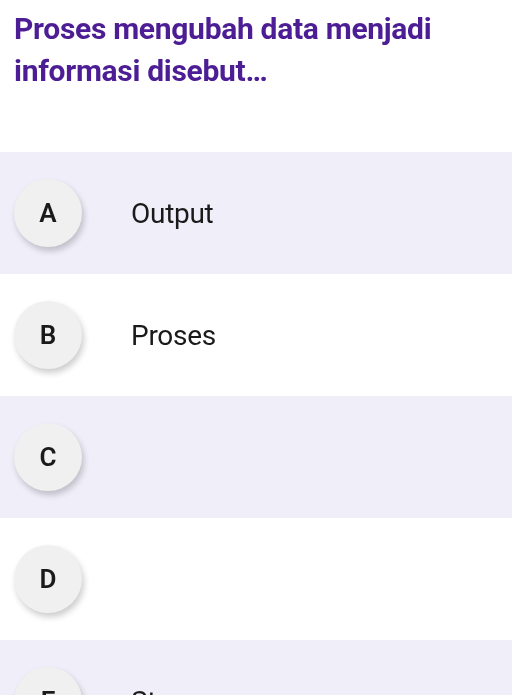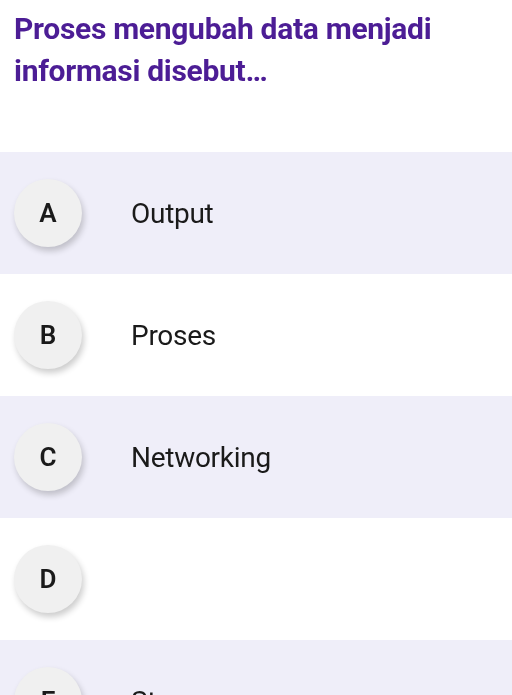--- a/index.html
+++ b/index.html
@@ -74,21 +74,20 @@
   <div class="option-row odd">
     <div class="option-badge">A</div>
     <div class="option-text">Output</div>
   </div>
   <div class="option-row even">
     <div class="option-badge">B</div>
     <div class="option-text">Proses</div>
   </div>
   <div class="option-row odd">
     <div class="option-badge">C</div>
-    <div class="option-text">Networking</div>
   </div>
   <div class="option-row even">
     <div class="option-badge">D</div>
   </div>
   <div class="option-row odd">
     <div class="option-badge">E</div>
     <div class="option-text">Storage</div>
   </div>
 </div>
 

